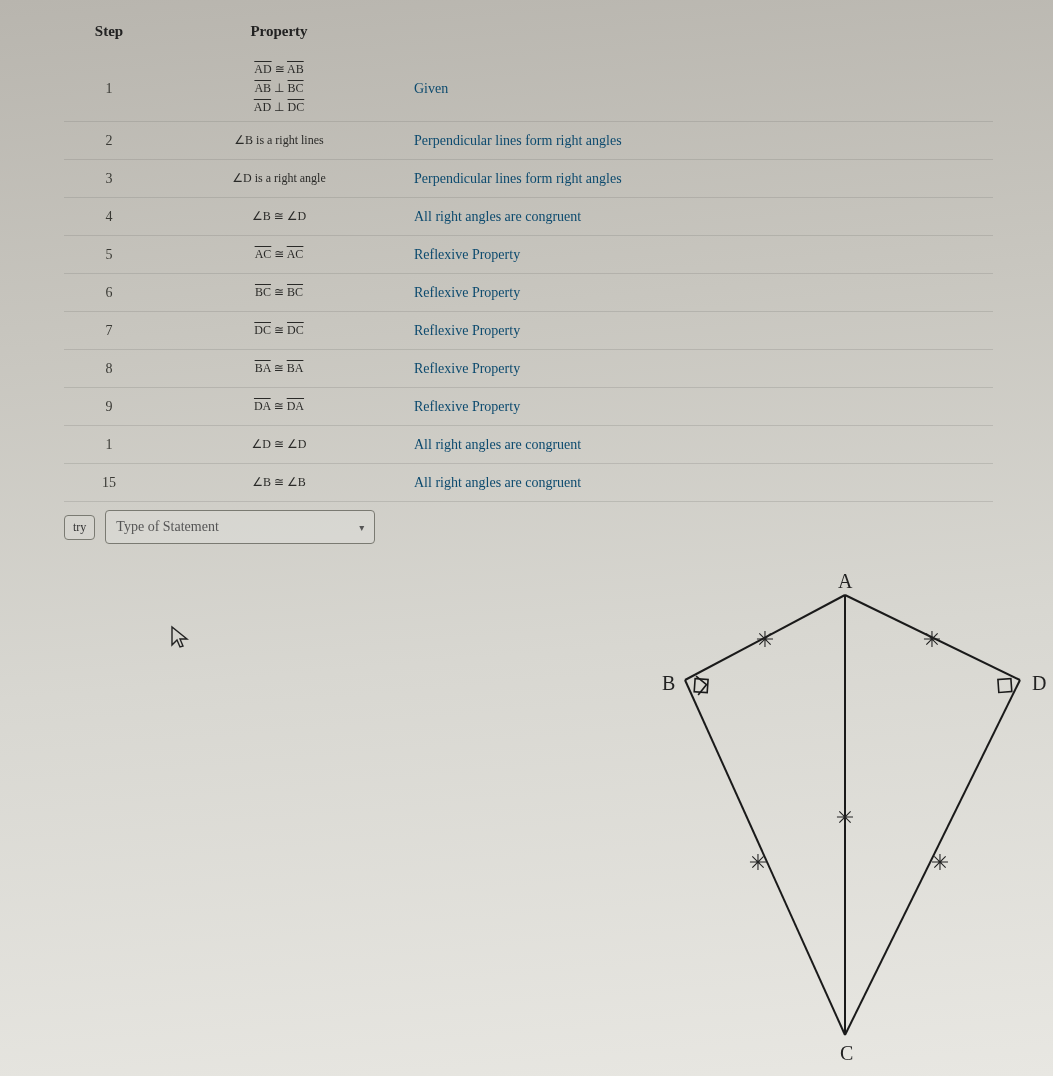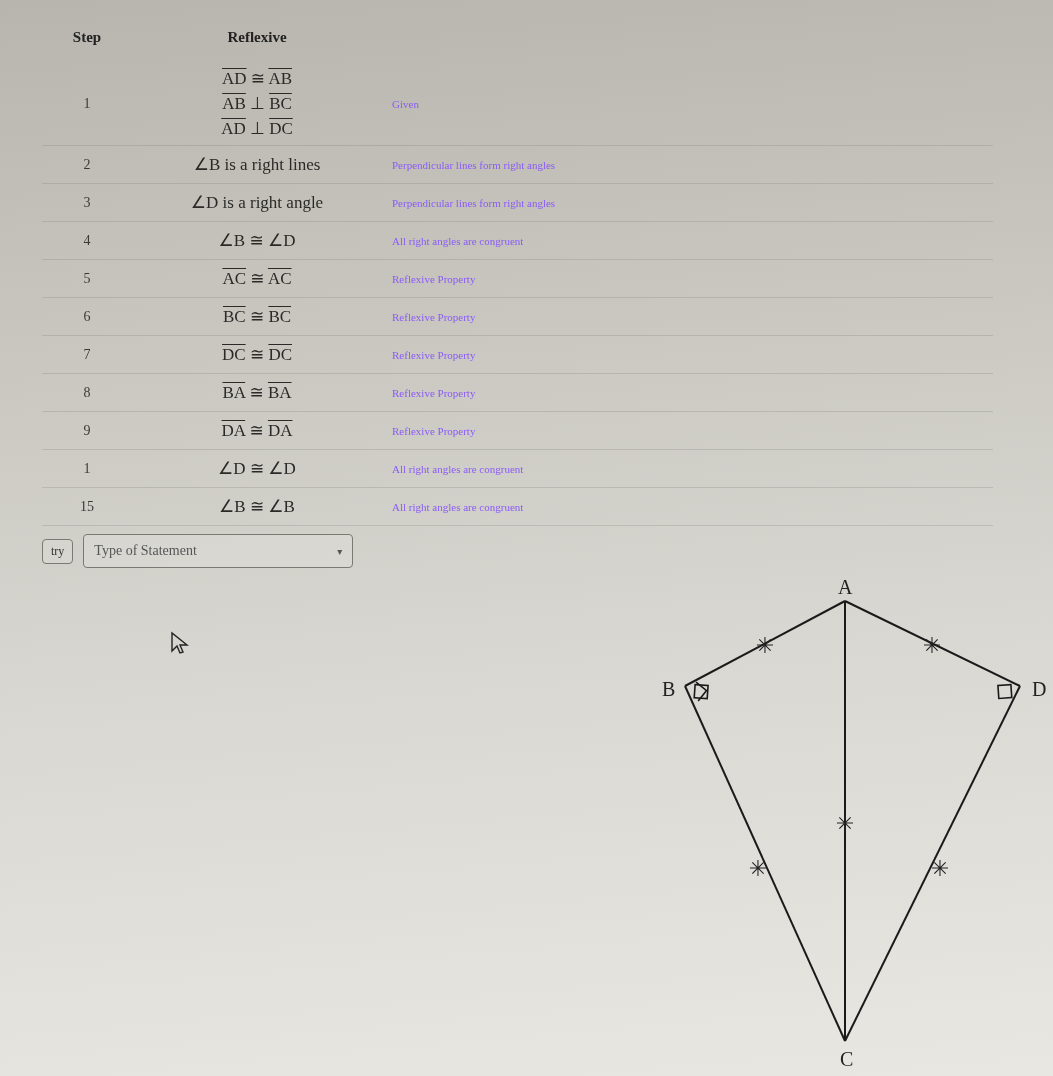--- a/index.html
+++ b/index.html
@@ -7,23 +7,22 @@
     margin: 0;
     padding: 0;
     width: 1053px;
     height: 1076px;
     font-family: Georgia, 'Times New Roman', serif;
     background: linear-gradient(175deg, #b8b5ae 0%, #c8c6bf 30%, #d8d7d1 60%, #e8e7e2 100%);
     color: #2a2a2a;
     overflow: hidden;
   }
   .page {
-    padding: 12px 60px 0 42px;
+    padding: 12px 60px 0 64px;
     position: relative;
-    margin-top: 6px;
   }
   .proof-table {
     width: 100%;
   }
   .header-row, .data-row {
     display: flex;
     align-items: center;
     min-height: 38px;
     border-bottom: 1px solid rgba(120,120,115,0.25);
   }
@@ -35,29 +34,29 @@
   }
   .col-step {
     width: 90px;
     text-align: center;
     font-size: 14px;
     color: #3a3a35;
   }
   .col-stmt {
     width: 250px;
     text-align: center;
-    font-size: 17px;
+    font-size: 12px;
     color: #2a2a28;
   }
   .col-reason {
     flex: 1;
     text-align: left;
     padding-left: 10px;
-    font-size: 11px;
-    color: #8b5cf6;
+    font-size: 14px;
+    color: #0c4a6e;
   }
   .header-row .col-step,
   .header-row .col-stmt,
   .header-row .col-reason {
     font-size: 15px;
     color: #222;
   }
   .multi {
     display: flex;
     flex-direction: column;
@@ -134,21 +133,21 @@
   }
 </style>
 </head>
 <body>
 
 <div class="page">
   <div class="proof-table">
 
     <div class="header-row">
       <div class="col-step">Step</div>
-      <div class="col-stmt">Reflexive</div>
+      <div class="col-stmt">Property</div>
     </div>
 
     <div id="rows-container">
         <div class="data-row">
           <div class="col-step">1</div>
           <div class="col-stmt">
             <div class="multi">
               <span><span class="ov">AD</span> ≅ <span class="ov">AB</span></span>
               <span><span class="ov">AB</span> ⊥ <span class="ov">BC</span></span>
               <span><span class="ov">AD</span> ⊥ <span class="ov">DC</span></span>

